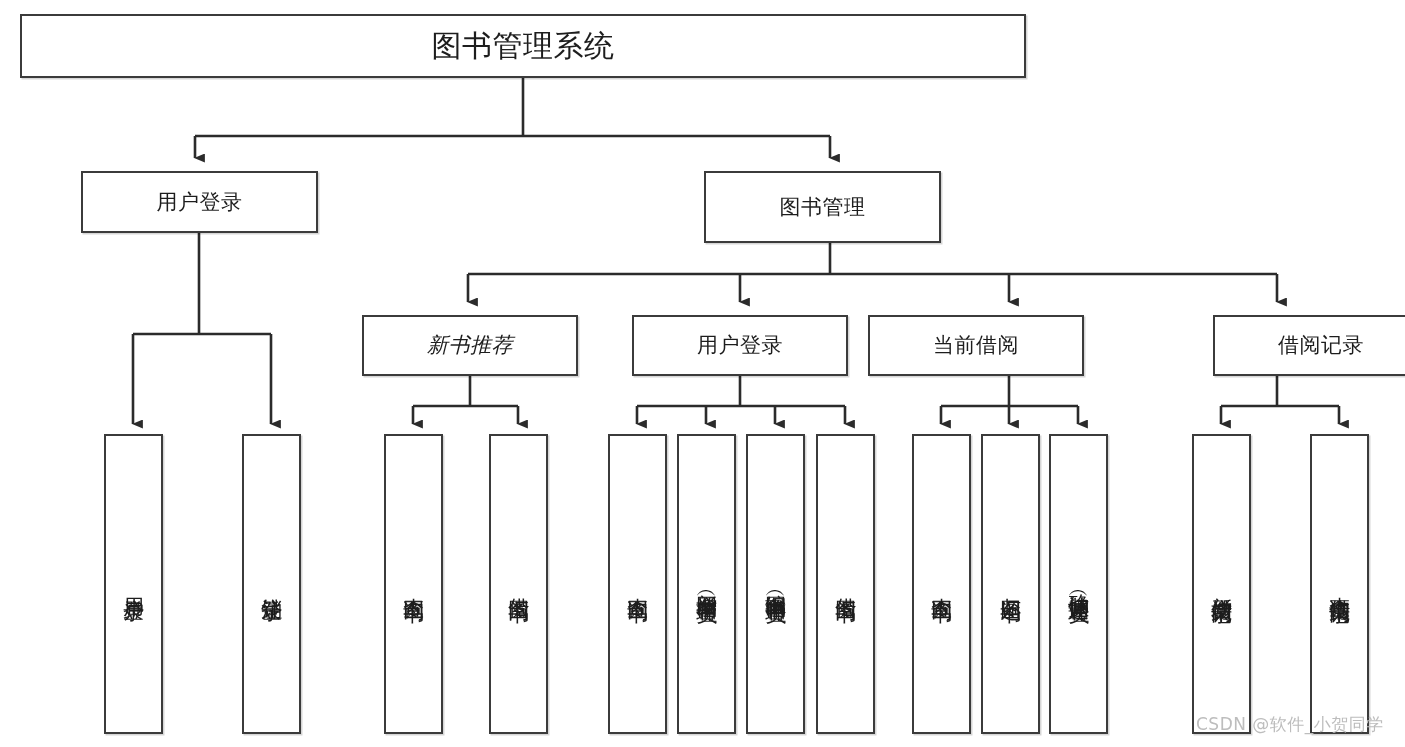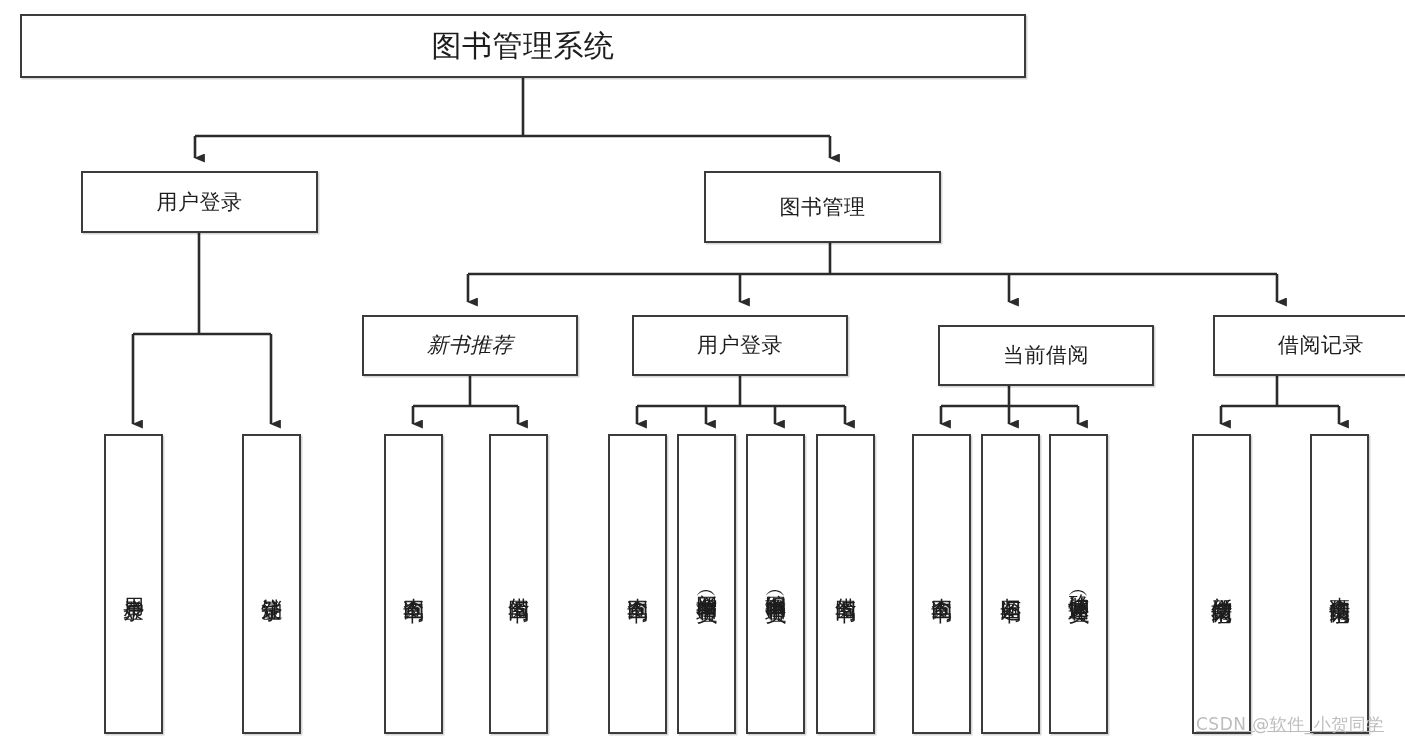--- a/index.html
+++ b/index.html
@@ -144,21 +144,21 @@
   </div>
 
   <div class="node horiz" style="left:362px; top:315px; width:216px; height:61px;font-style:italic;">
     <span class="label">新书推荐</span>
   </div>
 
   <div class="node horiz" style="left:632px; top:315px; width:216px; height:61px;">
     <span class="label">用户登录</span>
   </div>
 
-  <div class="node horiz" style="left:938px; top:315px; width:216px; height:61px;margin-top:10px;">
+  <div class="node horiz" style="left:868px; top:315px; width:216px; height:61px;">
     <span class="label">当前借阅</span>
   </div>
 
   <div class="node horiz" style="left:1170px; top:315px; width:216px; height:61px;margin-left:43px;">
     <span class="label">借阅记录</span>
   </div>
 
   <div class="node vert" style="left:104px; top:434px; width:59px; height:300px;">
     <span class="label">用户登录</span>
   </div>
@@ -204,15 +204,15 @@
   </div>
 
   <div class="node vert" style="left:1192px; top:434px; width:59px; height:300px;">
     <span class="label">新增借阅记录</span>
   </div>
 
   <div class="node vert" style="left:1310px; top:434px; width:59px; height:300px;">
     <span class="label">查询借阅记录</span>
   </div>
 
-  <div class="watermark" style="left:1196px; top:713px;text-decoration:underline;">CSDN @软件_小贺同学</div>
+  <div class="watermark" style="left:1196px; top:713px;">CSDN @软件_小贺同学</div>
 
 </div>
 
 </body></html>

